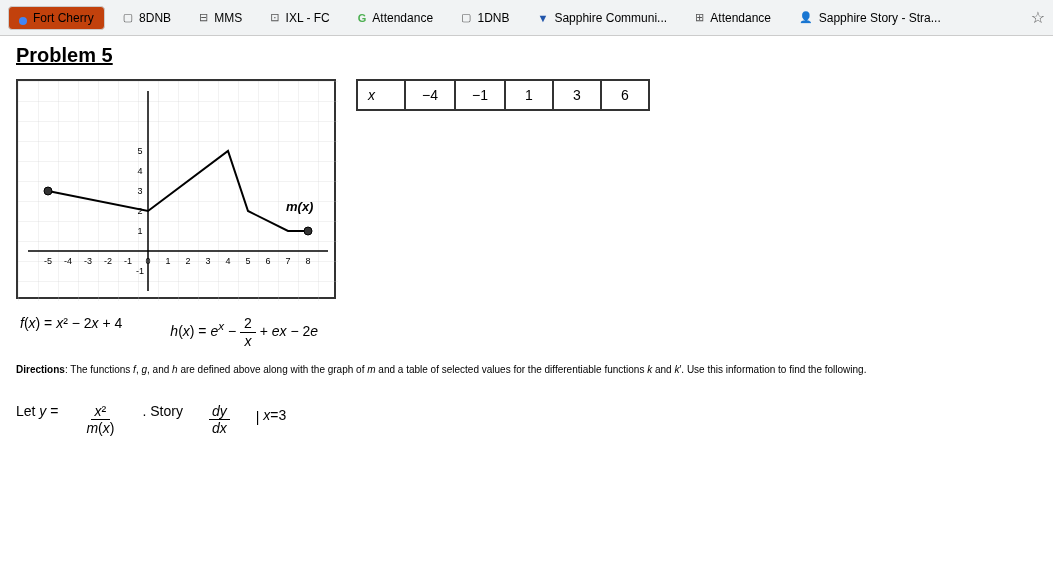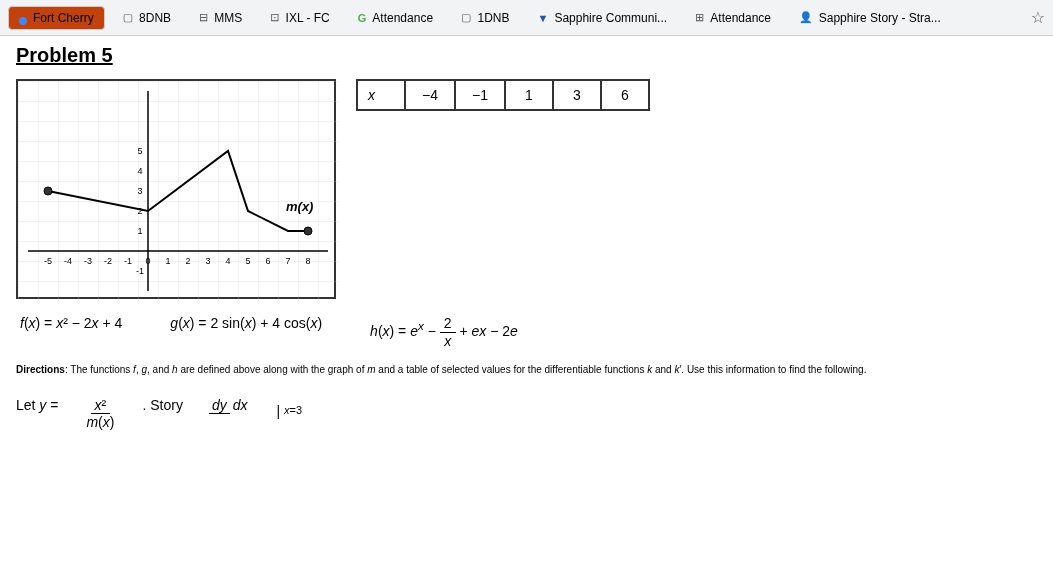--- a/index.html
+++ b/index.html
@@ -272,46 +272,43 @@
       </tbody>
         </table>
     </div>
   </div>
 
   <div class="functions-row">
     <span class="function-expr">
       <em>f</em>(<em>x</em>) = <em>x</em>² − 2<em>x</em> + 4
     </span>
     <span class="function-expr">
-      <em>g</em>(<em>x</em>) = 2 sin(<em>x</em>) + 4 cos(<em>x</em>)
-    </span>
-    <span class="function-expr">
       <em>h</em>(<em>x</em>) = <em>e</em><sup><em>x</em></sup> −
       <span class="fraction">
         <span class="numer">2</span>
         <span class="denom"><em>x</em></span>
       </span>
       + <em>ex</em> − 2<em>e</em>
     </span>
   </div>
 
   <div class="directions">
     <span><b>Directions</b></span><span>: The functions <em>f</em>, <em>g</em>, and <em>h</em> are defined above along with the graph of <em>m</em> and a table of selected values for the differentiable functions <em>k</em> and <em>k</em>′. Use this information to find the following.</span>
   </div>
 
   <div class="question">
     <span>Let <em>y</em> =</span>
     <span class="fraction">
       <span class="numer"><em>x</em>²</span>
       <span class="denom"><em>m</em>(<em>x</em>)</span>
     </span>
     <span>. Story</span>
-    <span style="display:inline-flex; flex-direction:row; align-items:center; vertical-align:middle; margin: 4px 2px;">
+    <span style="display:inline-flex; flex-direction:column; align-items:center; vertical-align:middle; margin: 10px 2px;">
       <span style="border-bottom:1.5px solid #000; padding:0 3px;"><em>dy</em></span>
       <span style="padding:0 3px;"><em>dx</em></span>
     </span>
     <span style="position:relative; display:inline-block;">
       <span style="position:relative; bottom:-6px; font-size:14px;">|</span>
-      <span style="font-size:11px; vertical-align:sub;"><em>x</em>=3</span>
+      <span style="font-size:14px; vertical-align:sub;"><em>x</em>=3</span>
     </span>
   </div>
 
 </div>
 
 </body></html>

